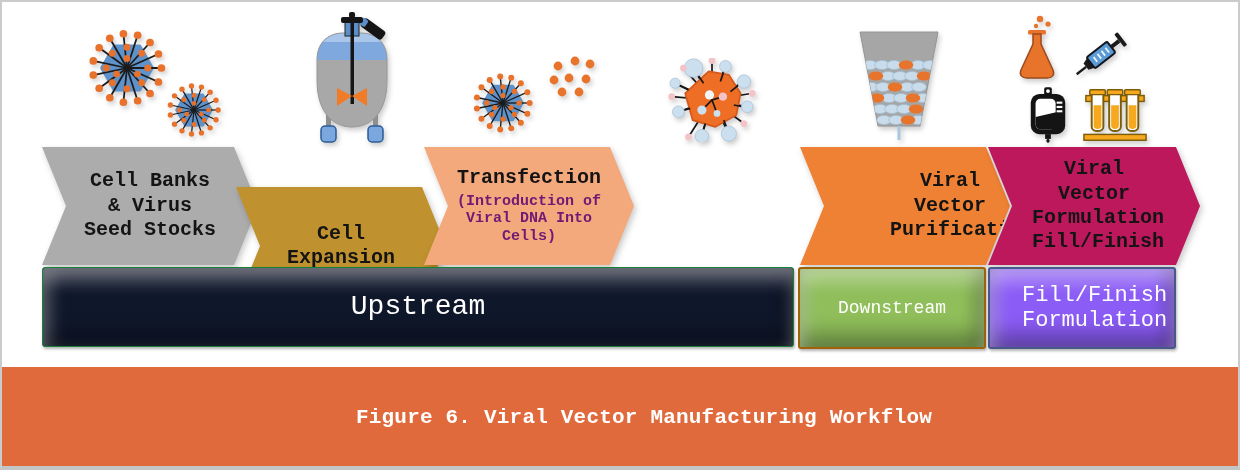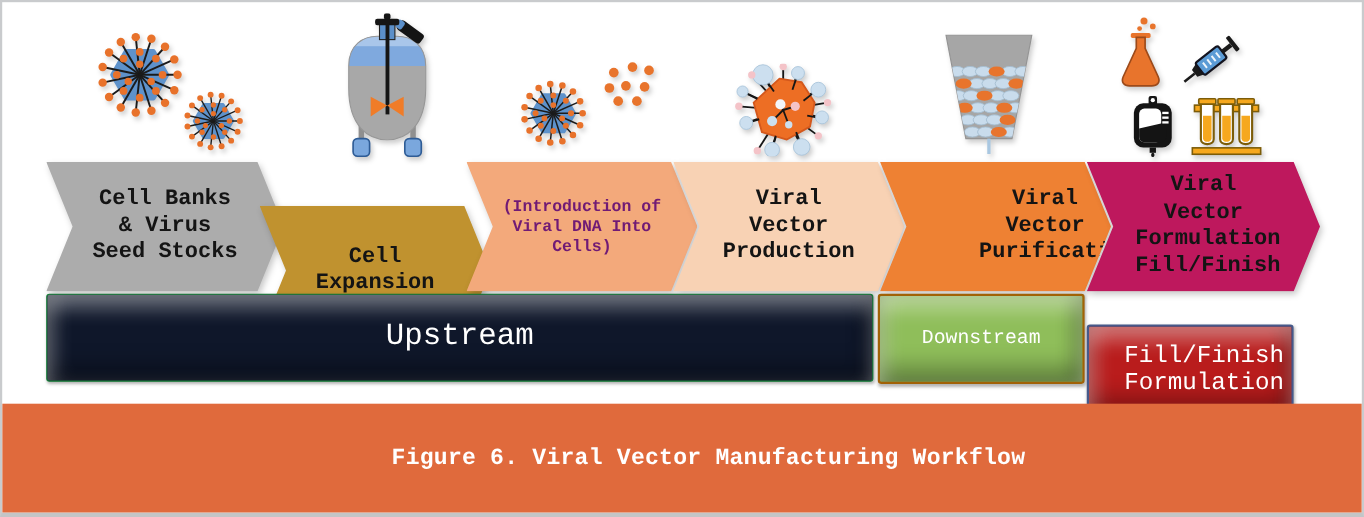--- a/index.html
+++ b/index.html
@@ -305,46 +305,42 @@
       <div class="t w140">Cell Banks &amp; Virus Seed Stocks</div>
     </div>
   </div>
   <div class="chev" style="left:234px;width:210px">
     <div class="chev-shape" style="background-color: rgb(192, 146, 47); margin-top: 40px;">
       <div class="t w110">Cell Expansion</div>
     </div>
   </div>
   <div class="chev" style="left:422px;width:210px">
     <div class="chev-shape" style="background-color: rgb(243, 169, 123);">
+      <div class="t">Transfection</div>
       <div class="sub">(Introduction of Viral DNA Into Cells)</div>
-    </div>
-  </div>
-  <div class="chev" style="left:610px;width:210px">
-    <div class="chev-shape" style="background-color: rgb(248, 210, 180);">
-      <div class="t w120">Viral Vector Production</div>
     </div>
   </div>
   <div class="chev" style="left:798px;width:210px">
     <div class="chev-shape" style="background-color: rgb(238, 129, 51); align-items: flex-end;">
       <div class="t w120">Viral Vector Purification</div>
     </div>
   </div>
   <div class="chev" style="left:986px;width:212px">
     <div class="chev-shape" style="background-color: #be185d;">
       <div class="t w124">Viral Vector Formulation Fill/Finish</div>
     </div>
   </div>
 
   <div class="bar bar-upstream" style="background-color: #0f172a;">
     <span class="bar-label">Upstream</span>
   </div>
   <div class="bar bar-downstream" style="background-color: rgb(143, 190, 90);">
     <span class="bar-label">Downstream</span>
   </div>
-  <div class="bar bar-fillfinish" style="background-color: #b91c1c; margin-top: 28px;">
+  <div class="bar bar-fillfinish" style="background-color: #8b5cf6;">
     <span class="bar-label">Fill/Finish Formulation</span>
   </div>
 
   <div class="caption-band" style="background-color: rgb(224, 106, 60);">
     <div class="caption">Figure 6. Viral Vector Manufacturing Workflow</div>
   </div>
 
 </div>
 
 </body></html>

